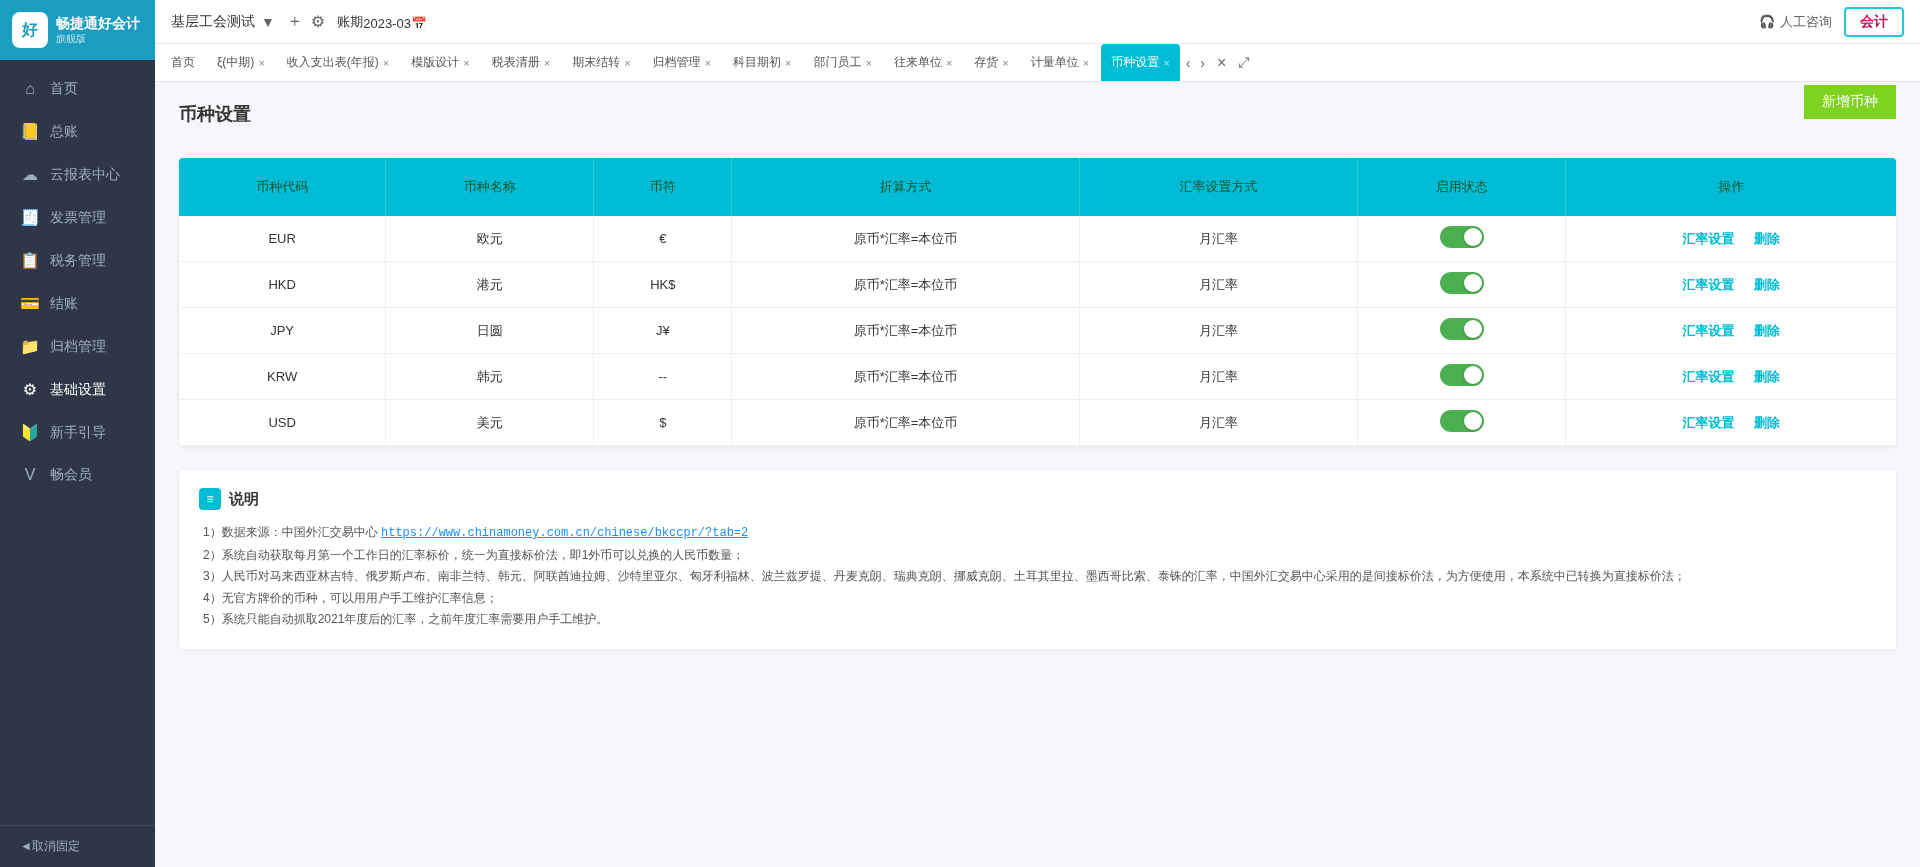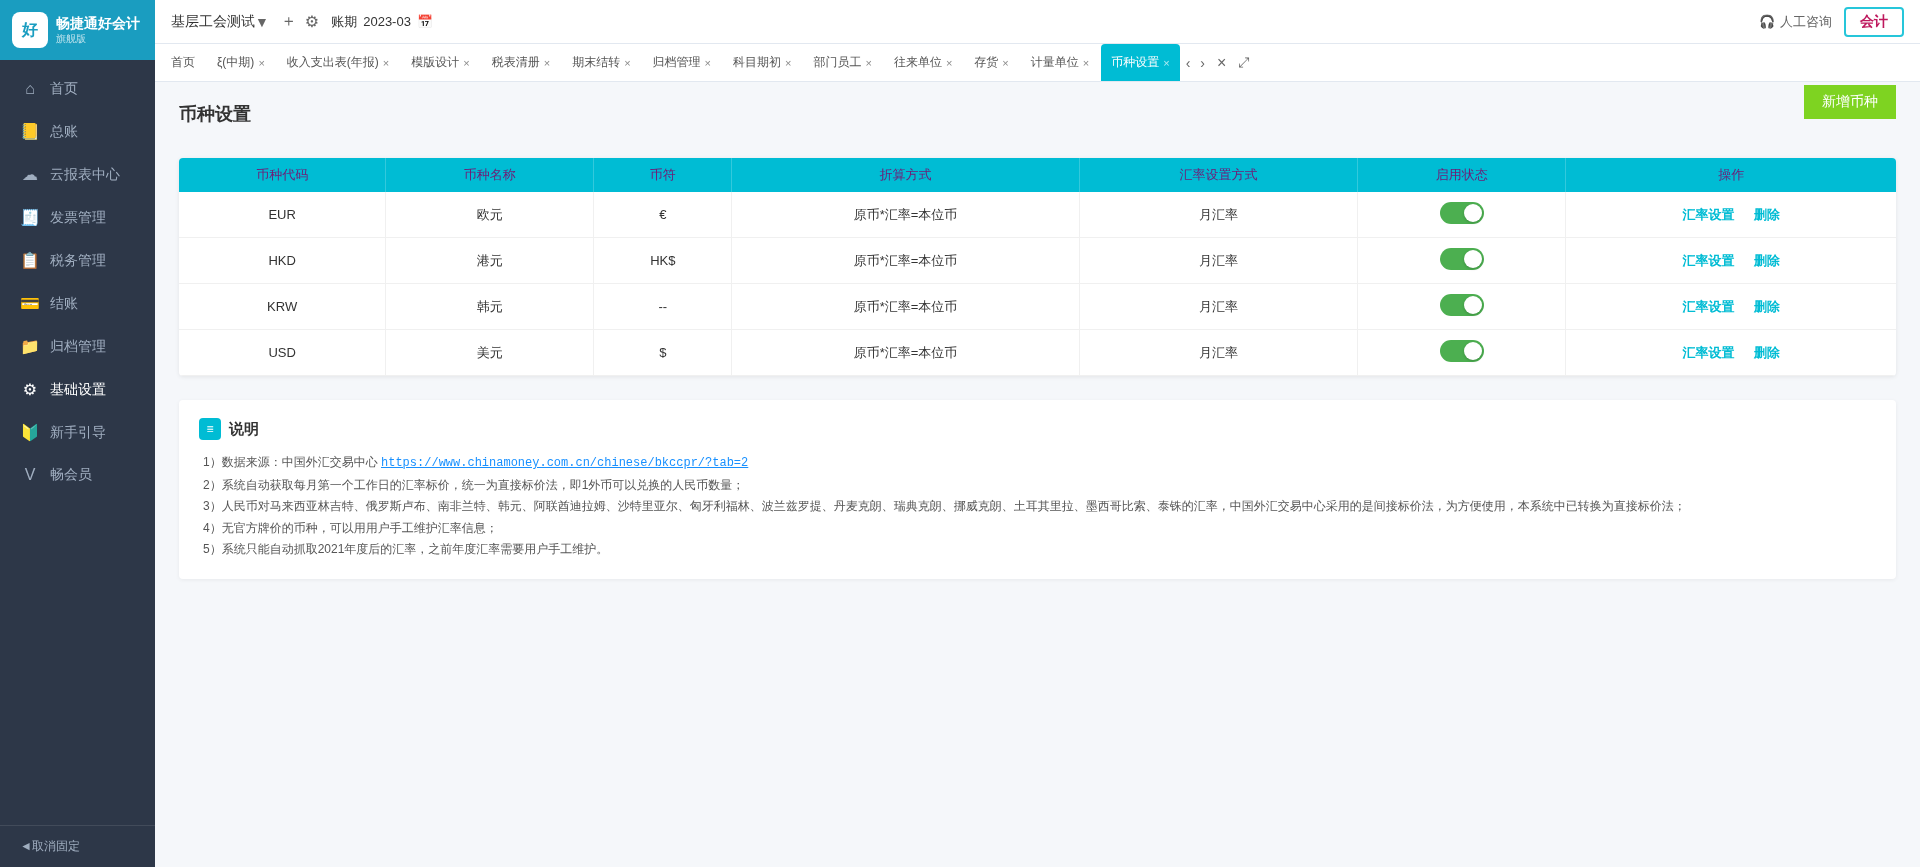--- a/index.html
+++ b/index.html
@@ -15,23 +15,23 @@
     .sidebar-item { display: flex; align-items: center; gap: 10px; padding: 12px 20px; color: #a0aec0; cursor: pointer; font-size: 14px; }
     .sidebar-item.active { color: #fff; }
     .sidebar-item .icon { font-size: 16px; width: 20px; text-align: center; }
     .sidebar-bottom { padding: 12px 20px; color: #a0aec0; font-size: 12px; display: flex; align-items: center; gap: 6px; cursor: pointer; border-top: 1px solid rgba(255,255,255,0.1); }
 
     
     .main { flex: 1; display: flex; flex-direction: column; overflow: hidden; }
 
     
     .topbar { background: #fff; height: 44px; display: flex; align-items: center; padding: 0 16px; border-bottom: 1px solid #e2e8f0; gap: 12px; flex-shrink: 0; }
-    .topbar-project { display: flex; align-items: center; font-size: 14px; color: #333; }
+    .topbar-project { display: flex; align-items: center; gap: 6px; font-size: 14px; color: #333; }
     .topbar-actions { display: flex; align-items: center; gap: 8px; color: #666; }
-    .topbar-period { display: flex; align-items: center; gap: 6px; font-size: 13px; color: #333; }
+    .topbar-period { display: flex; align-items: flex-end; font-size: 13px; color: #333; }
     .topbar-right { margin-left: auto; display: flex; align-items: center; gap: 12px; }
     .topbar-help { display: flex; align-items: center; gap: 4px; font-size: 13px; color: #666; cursor: pointer; }
     .topbar-btn { border: 2px solid #26c6da; color: #be185d; background: #fff; padding: 4px 14px; border-radius: 4px; font-size: 14px; font-weight: bold; cursor: pointer; }
 
     
     .tabs-bar { background: #fff; height: 38px; display: flex; align-items: center; border-bottom: 1px solid #e2e8f0; padding: 0 6px; gap: 2px; flex-shrink: 0; overflow-x: auto; }
     .tab { display: flex; align-items: center; gap: 4px; padding: 6px 10px; font-size: 12px; color: #555; cursor: pointer; white-space: nowrap; border-radius: 4px 4px 0 0; height: 38px; }
     .tab.active { background: #00bcd4; color: #fff; }
     .tab-close { font-size: 11px; color: inherit; opacity: 0.7; cursor: pointer; }
     .tabs-nav-btn { color: #666; font-size: 14px; cursor: pointer; padding: 2px 4px; }
@@ -39,21 +39,21 @@
     .tabs-expand-btn { color: #666; font-size: 14px; cursor: pointer; padding: 2px 4px; }
 
     
     .content { flex: 1; overflow-y: auto; padding: 20px 24px; background: #f5f7fa; }
     .page-title { font-size: 18px; font-weight: 600; color: #333; margin-bottom: 16px; }
     .new-btn { background: #7ed321; color: #fff; border: none; padding: 8px 18px; border-radius: 0; font-size: 14px; cursor: pointer; float: right; margin-top: -40px; }
 
     
     .data-table { width: 100%; border-collapse: collapse; background: #fff; border-radius: 4px; overflow: hidden; box-shadow: 0 1px 4px rgba(0,0,0,0.08); margin-bottom: 24px; }
     .data-table thead tr { background: #00bcd4; }
-    .data-table thead th { color: #701a75; padding: 8px 12px; text-align: center; font-size: 13px; font-weight: 500; border-right: 1px solid rgba(255,255,255,0.2); }
+    .data-table thead th { color: #14532d; padding: 20px 12px; text-align: center; font-size: 13px; font-weight: 500; border-right: 1px solid rgba(255,255,255,0.2); }
     .data-table thead th:last-child { border-right: none; }
     .data-table tbody tr { border-bottom: 1px solid #f0f0f0; }
     .data-table tbody td { padding: 10px 12px; text-align: center; font-size: 13px; color: #333; border-right: 1px solid #f0f0f0; }
     .data-table tbody td:last-child { border-right: none; font-weight: bold; }
 
     
     .toggle { width: 44px; height: 22px; background: #4caf50; border-radius: 11px; position: relative; display: inline-block; cursor: pointer; }
     .toggle::after { content: ''; position: absolute; width: 18px; height: 18px; background: #fff; border-radius: 50%; top: 2px; right: 2px; box-shadow: 0 1px 3px rgba(0,0,0,0.2); }
 
     
@@ -244,20 +244,30 @@
             <td>HKD</td>
             <td>港元</td>
             <td>HK$</td>
             <td>原币*汇率=本位币</td>
             <td>月汇率</td>
             <td><div class="toggle"></div></td>
             <td><a class="action-link">汇率设置</a>
     <a class="action-link delete">删除</a></td>
           </tr>
           <tr>
+            <td>JPY</td>
+            <td>日圆</td>
+            <td>J¥</td>
+            <td>原币*汇率=本位币</td>
+            <td>月汇率</td>
+            <td><div class="toggle"></div></td>
+            <td><a class="action-link">汇率设置</a>
+    <a class="action-link delete">删除</a></td>
+          </tr>
+          <tr>
             <td>KRW</td>
             <td>韩元</td>
             <td>--</td>
             <td>原币*汇率=本位币</td>
             <td>月汇率</td>
             <td><div class="toggle"></div></td>
             <td><a class="action-link">汇率设置</a>
     <a class="action-link delete">删除</a></td>
           </tr>
           <tr>

